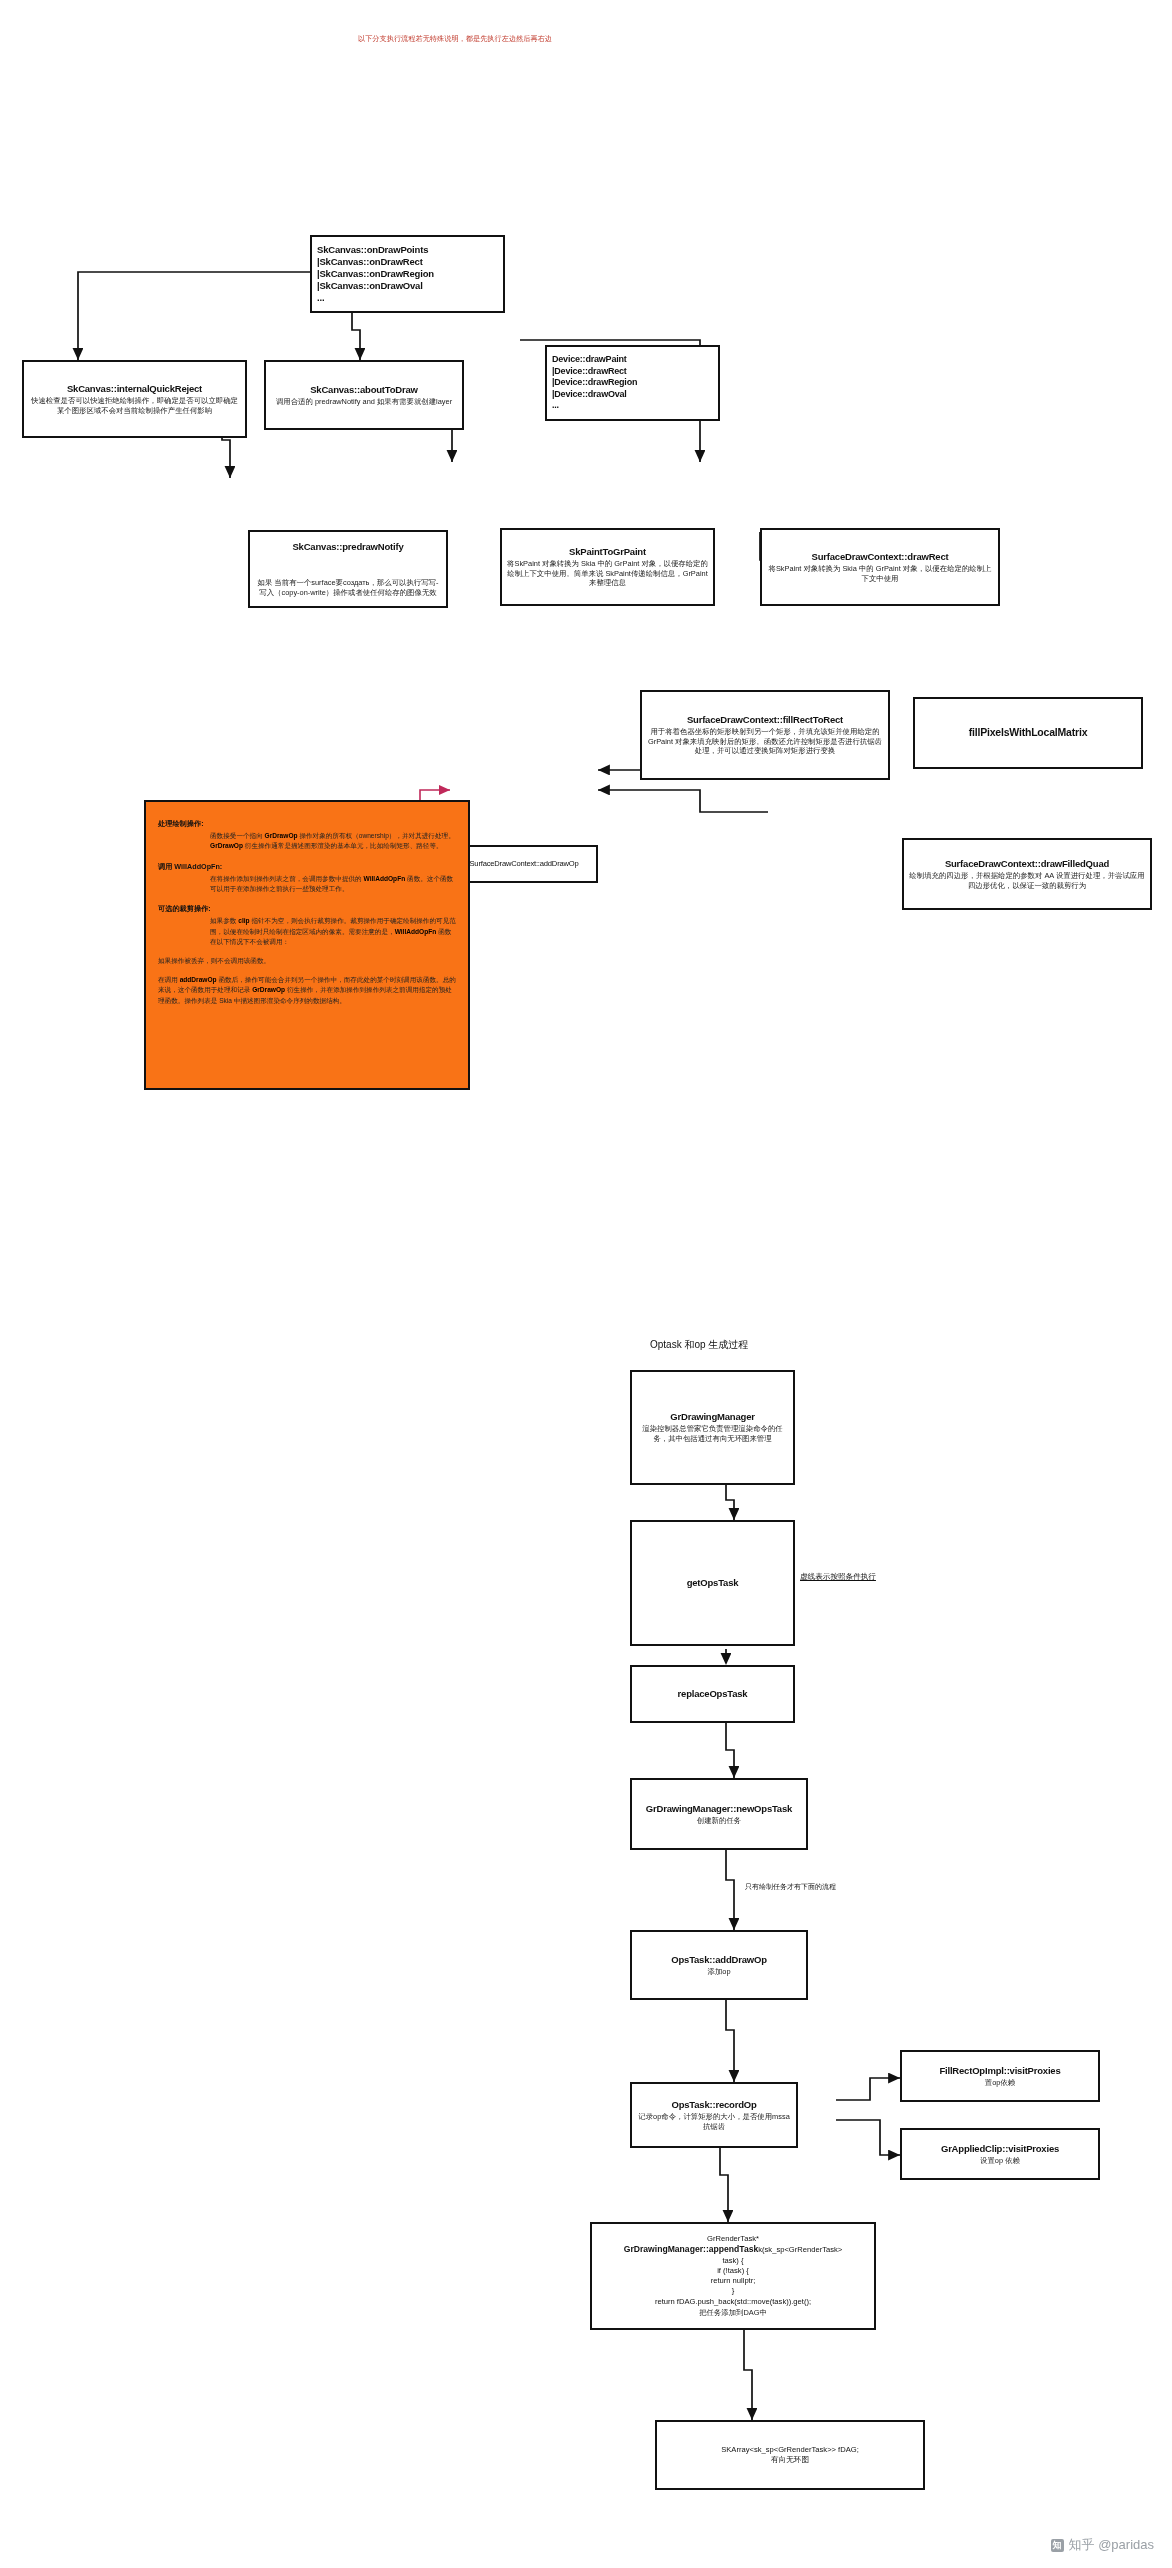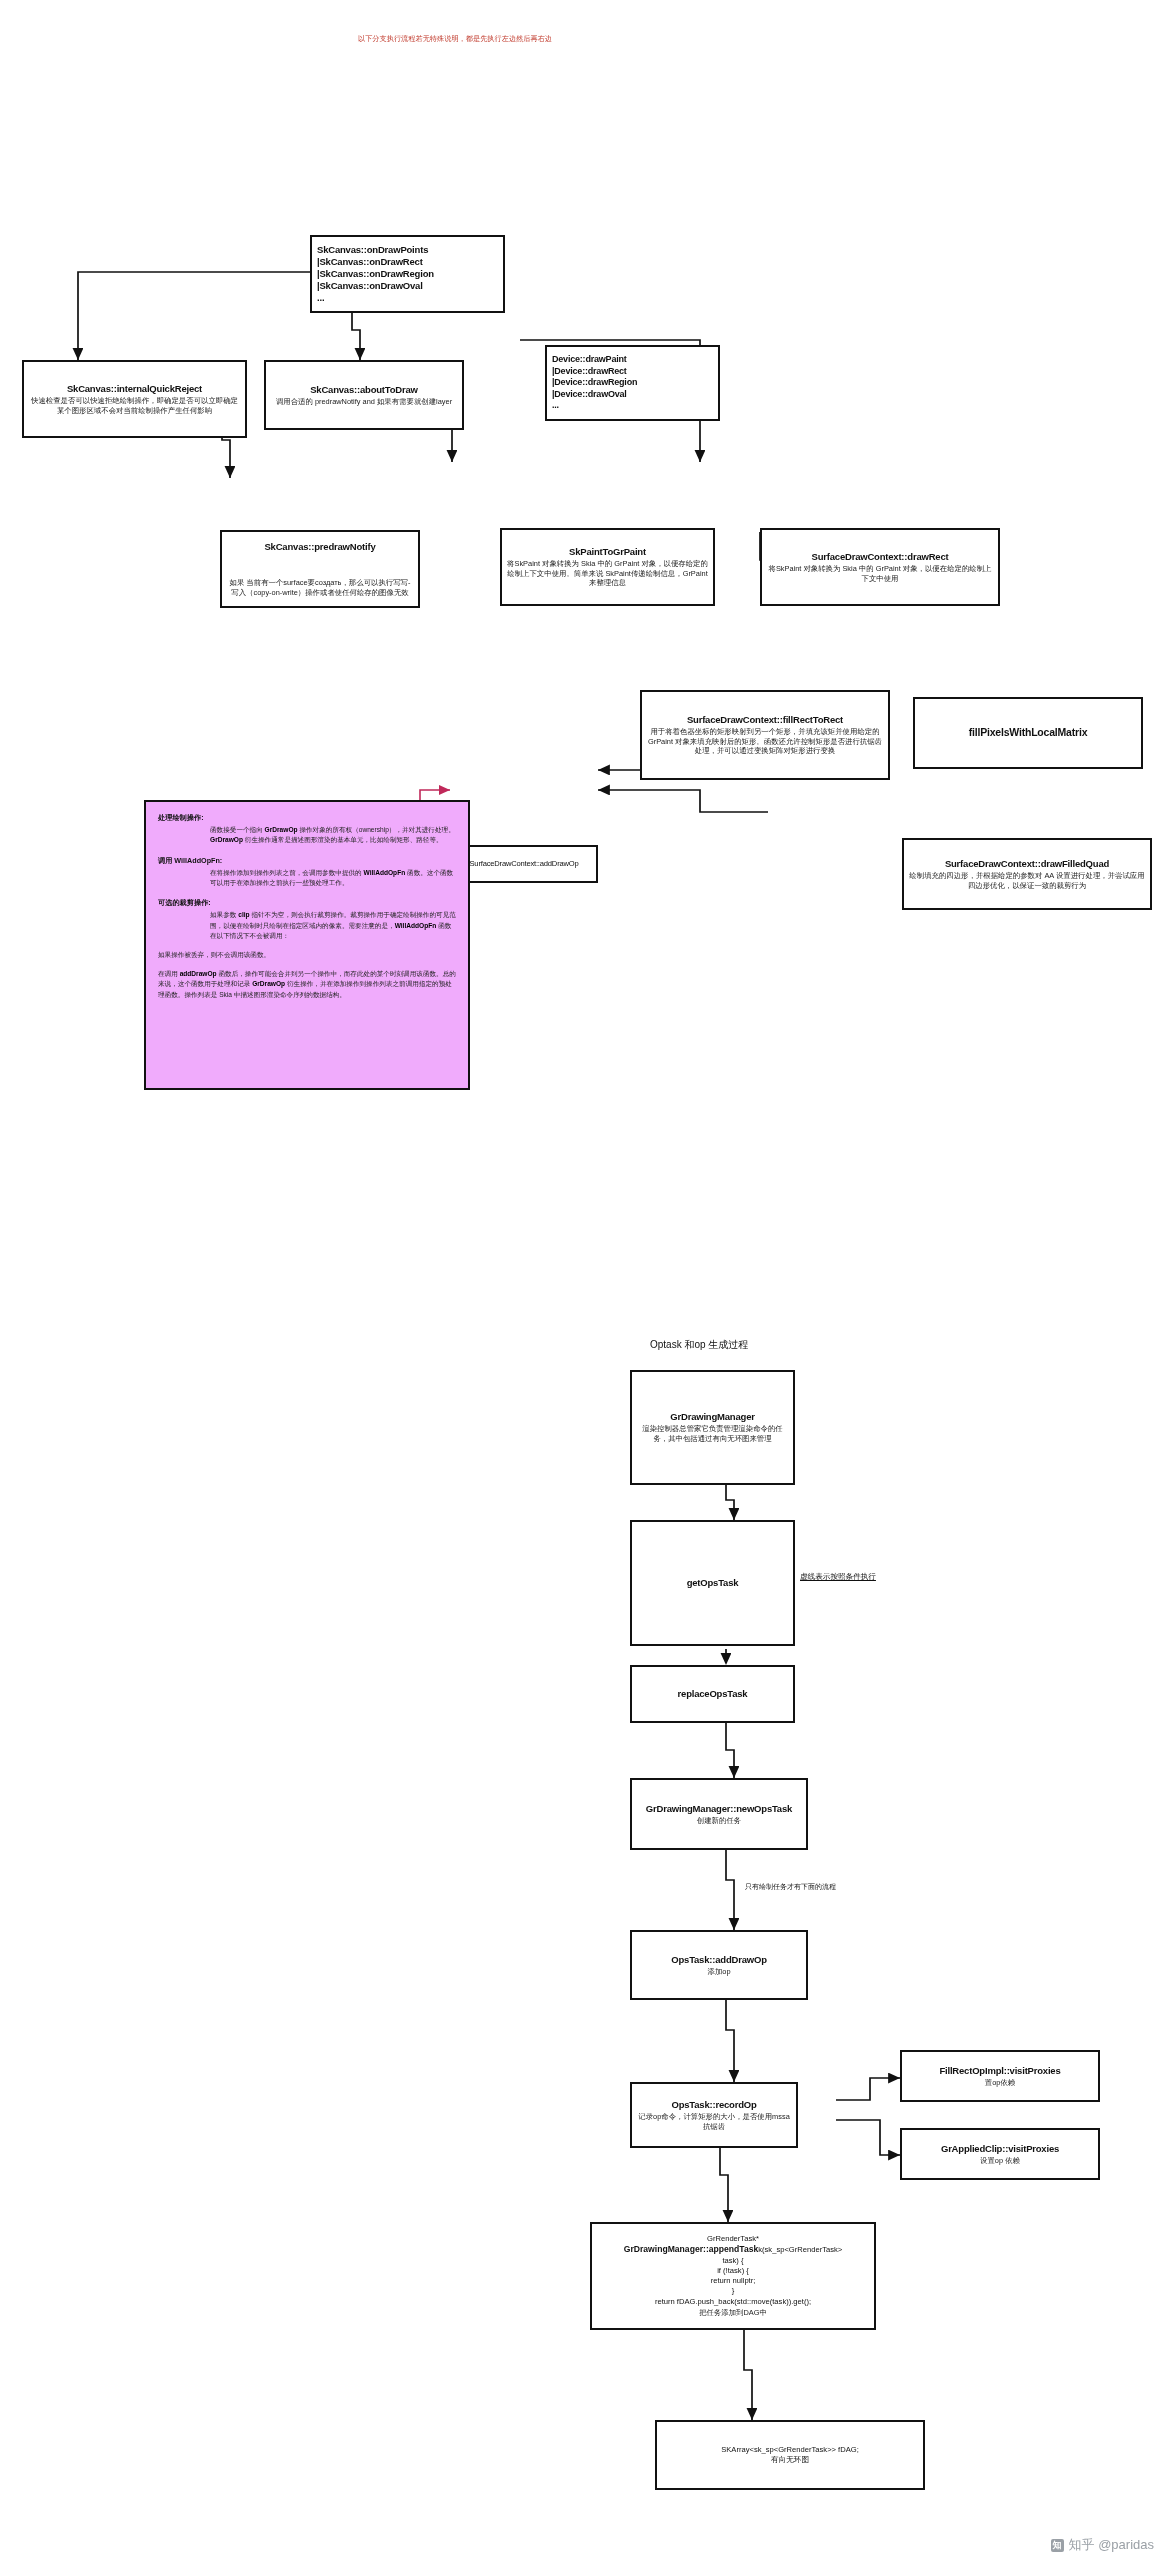--- a/index.html
+++ b/index.html
@@ -55,22 +55,22 @@
   }
   .section-title {
     position:absolute;
     font-size:10px;
     color:#111;
     z-index:4;
   }
   .annot {
     position:absolute;
     border:2px solid #111;
-    background:#f0abfc;
-    padding:10px 12px;
+    background:#f97316;
+    padding:16px 12px;
     z-index:2;
     font-size:6.6px;
     line-height:1.55;
     text-align:left;
     color:#222;
   }
   .annot h4 { margin:0 0 2px 0; font-size:7.2px; font-weight:bold; color:#111; }
   .annot p { margin:0 0 9px 0; padding-left:52px; }
   .annot p.nohang { padding-left:0; }
   .annot b { font-weight:bold; color:#000; }
@@ -178,21 +178,21 @@
   </div>
 
   <div class="node" style="left:545px; top:345px; width:175px; height:76px;">
     <div class="ttl left" style="white-space:pre-line; font-size:9px;">Device::drawPaint
 |Device::drawRect
 |Device::drawRegion
 |Device::drawOval
 ...</div>
   </div>
 
-  <div class="node" style="left:220px; top:530px; width:200px; height:78px;gap:24px;">
+  <div class="node" style="left:248px; top:530px; width:200px; height:78px;gap:24px;">
     <div class="ttl">SkCanvas::predrawNotify</div>
     <div class="dsc">如果 当前有一个surface要создать，那么可以执行写写-写入（copy-on-write）操作或者使任何绘存的图像无效</div>
   </div>
 
   <div class="node" style="left:500px; top:528px; width:215px; height:78px;">
     <div class="ttl">SkPaintToGrPaint</div>
     <div class="dsc">将SkPaint 对象转换为 Skia 中的 GrPaint 对象，以便存给定的绘制上下文中使用。简单来说 SkPaint传递绘制信息，GrPaint来整理信息</div>
   </div>
 
   <div class="node" style="left:760px; top:528px; width:240px; height:78px;">

